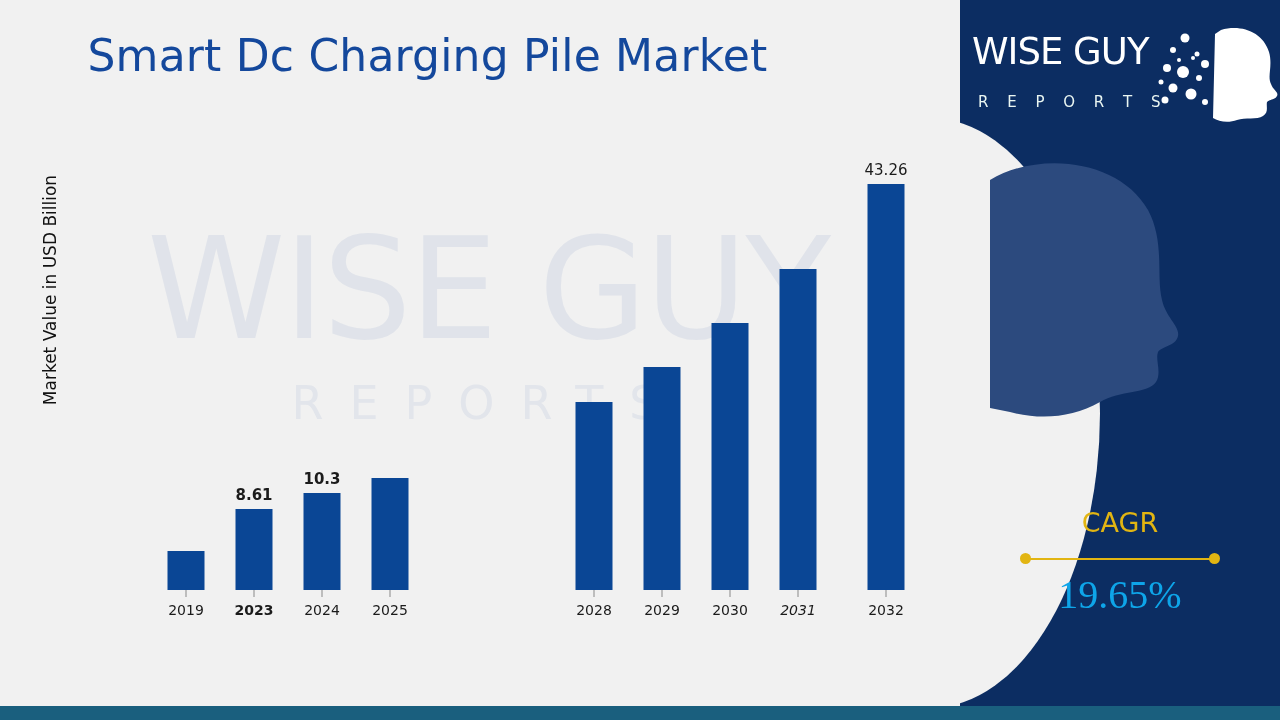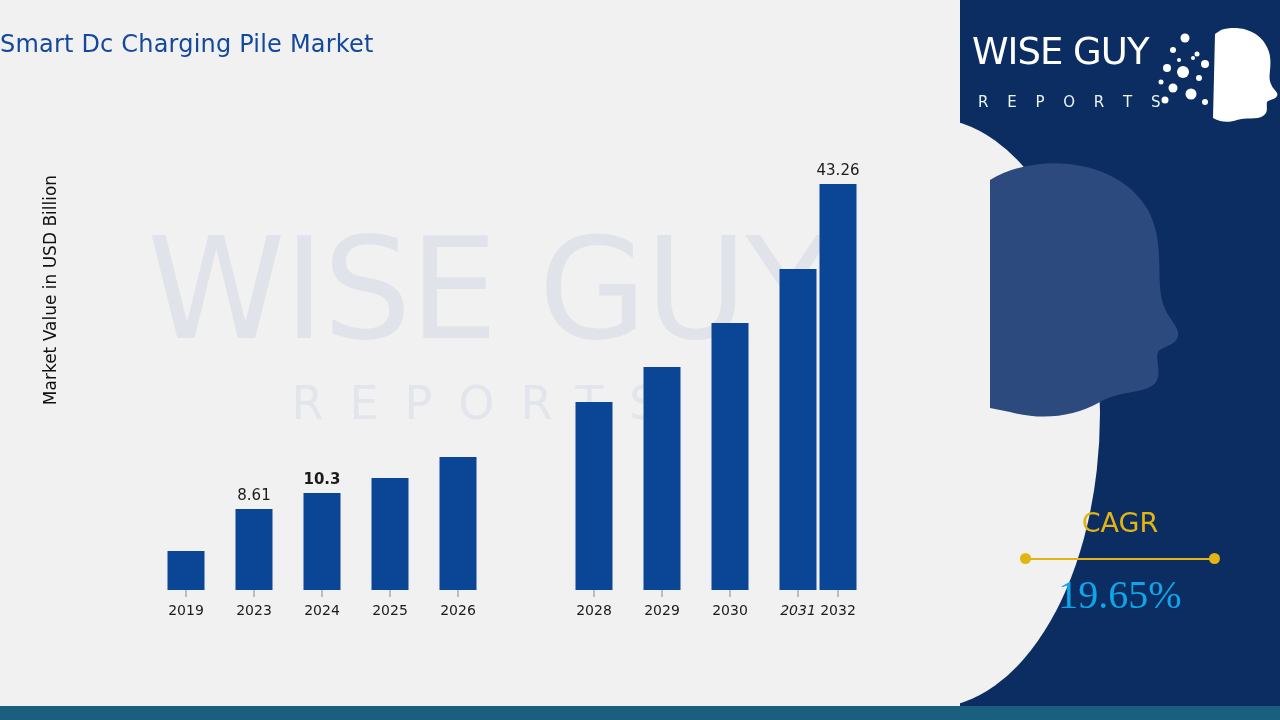--- a/index.html
+++ b/index.html
@@ -23,21 +23,22 @@
     width: 962px;
     height: 706px;
     background: #f1f1f1;
     overflow: hidden;
   }
 
   #chart-title {
     position: absolute;
     left: 0; top: 30px;
     width: 855px;
-    font-size: 24px;
+    text-align: center;
+    font-size: 44px;
     color: #14489c;
     font-family: "DejaVu Sans", sans-serif;
     letter-spacing: 0.2px;
     white-space: nowrap;
   }
 
   
   #watermark {
     position: absolute;
     left: 78px;
@@ -280,63 +281,58 @@
     </div>
 
     <div id="y-axis-title">Market Value in USD Billion</div>
 
     <div id="plot">
         <div class="bar-slot" style="left: 74px;">
           <div class="bar" style="height: 39.375px; background: rgb(10, 70, 149);"></div>
           <span class="tick"></span>
           <div class="tick-label">2019</div>
         </div>
-        <div class="bar-slot" style="left: 142px;">
+        <div class="bar-slot" style="left: 142px; font-weight: bold;">
           <div class="bar" style="height: 80.7187px; background: rgb(10, 70, 149);"></div>
           <div class="bar-label" style="bottom: 85.7187px;">8.61</div>
           <span class="tick"></span>
           <div class="tick-label">2023</div>
         </div>
         <div class="bar-slot" style="left: 210px;">
           <div class="bar" style="height: 96.5625px; background: rgb(10, 70, 149);"></div>
           <div class="bar-label" style="bottom: 101.562px; font-weight: bold;">10.3</div>
           <span class="tick"></span>
           <div class="tick-label">2024</div>
         </div>
         <div class="bar-slot" style="left: 278px;">
           <div class="bar" style="height: 112.5px; background: rgb(10, 70, 149);"></div>
           <span class="tick"></span>
           <div class="tick-label">2025</div>
         </div>
-        <div class="bar-slot" style="left: 346px;">
-          <div class="bar" style="height: 133.125px; background: rgb(10, 70, 149);"></div>
-          <span class="tick"></span>
-          <div class="tick-label">2026</div>
-        </div>
         <div class="bar-slot" style="left: 482px;">
           <div class="bar" style="height: 188.438px; background: rgb(10, 70, 149);"></div>
           <span class="tick"></span>
           <div class="tick-label">2028</div>
         </div>
         <div class="bar-slot" style="left: 550px;">
           <div class="bar" style="height: 223.125px; background: rgb(10, 70, 149);"></div>
           <span class="tick"></span>
           <div class="tick-label">2029</div>
         </div>
         <div class="bar-slot" style="left: 618px;">
           <div class="bar" style="height: 267.188px; background: rgb(10, 70, 149);"></div>
           <span class="tick"></span>
           <div class="tick-label">2030</div>
         </div>
         <div class="bar-slot" style="left: 686px; font-style: italic;">
           <div class="bar" style="height: 320.625px; background: rgb(10, 70, 149);"></div>
           <span class="tick"></span>
           <div class="tick-label">2031</div>
         </div>
-        <div class="bar-slot" style="left: 726px;">
+        <div class="bar-slot" style="left: 774px;">
           <div class="bar" style="height: 405.562px; background: rgb(10, 70, 149);"></div>
           <div class="bar-label" style="bottom: 410.562px;">43.26</div>
           <span class="tick"></span>
           <div class="tick-label">2032</div>
         </div>
       </div>
 
   </div>
 
   <div id="right-panel">

